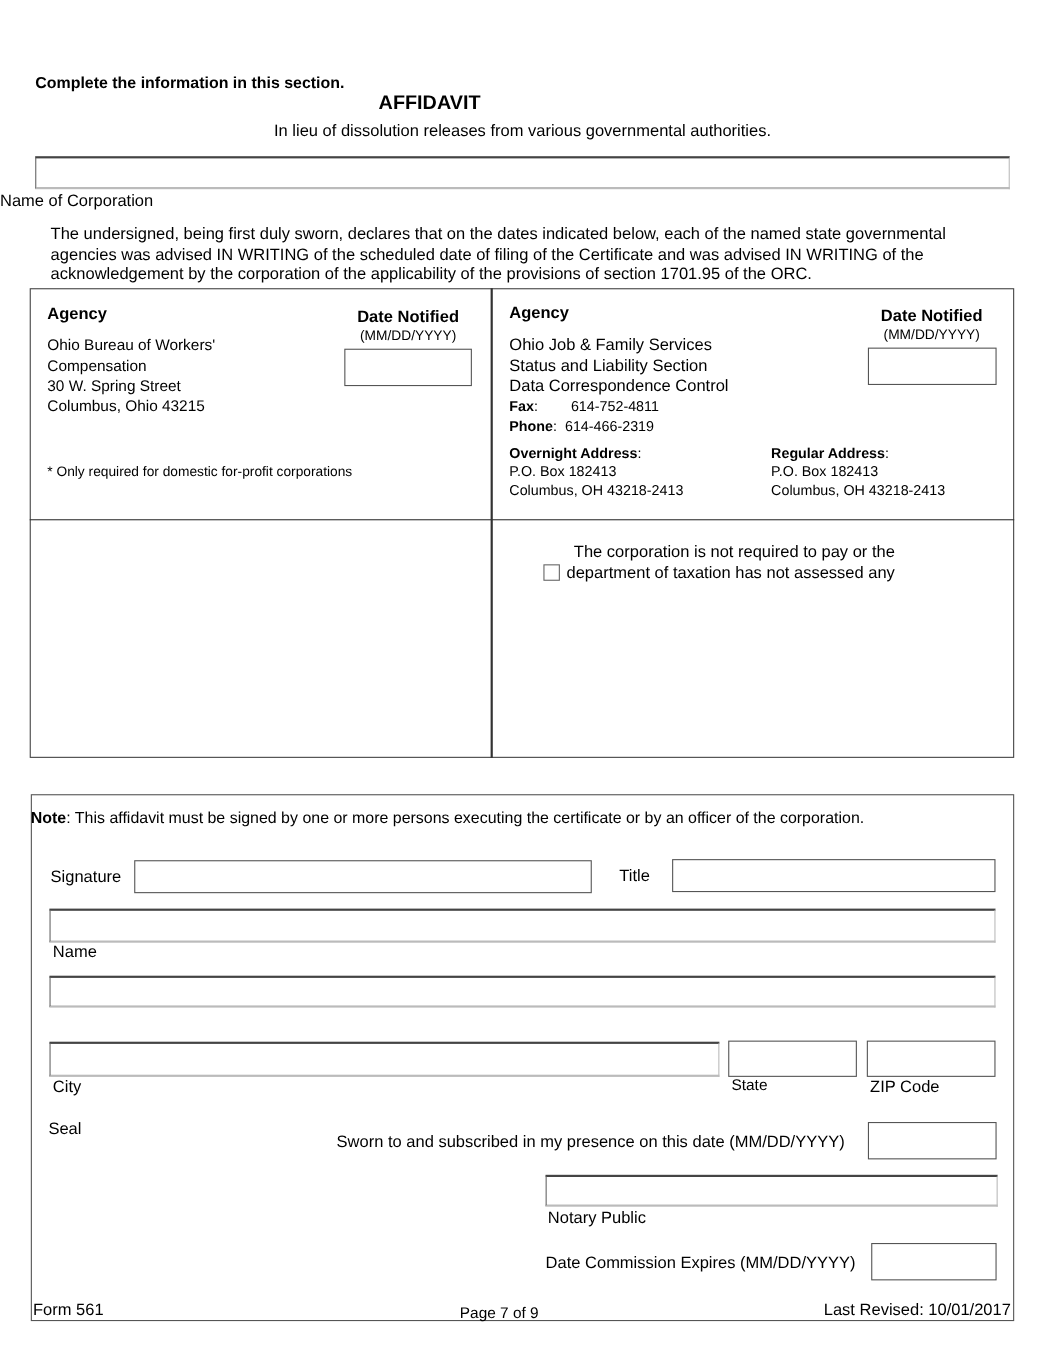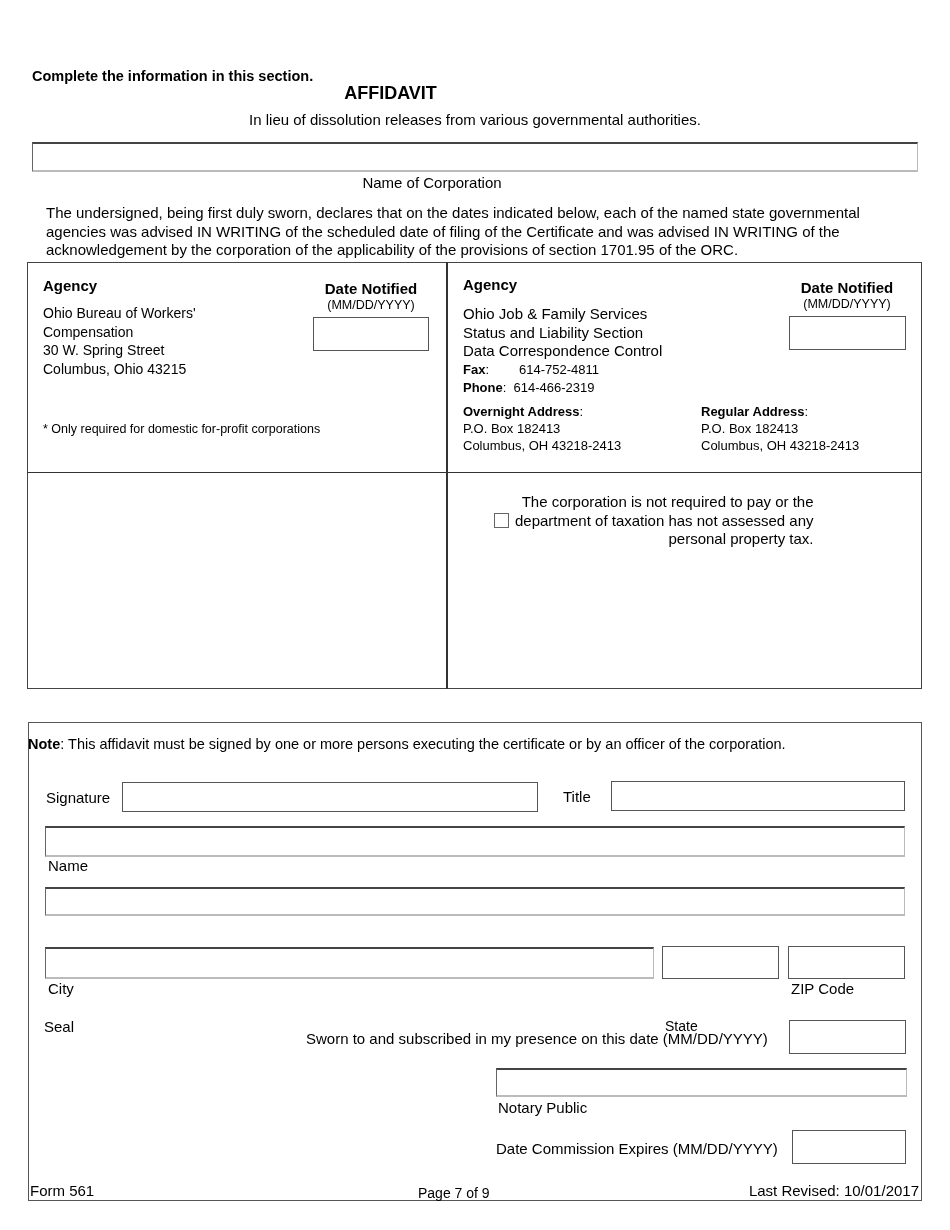--- a/index.html
+++ b/index.html
@@ -13,21 +13,21 @@
   .line { position: absolute; background: #333; }
 </style>
 </head>
 <body>
 
 <div class="abs b" style="left:32px; top:68px; font-size:14.5px;">Complete the information in this section.</div>
 <div class="abs b" style="left:0; width:781px; top:83px; text-align:center; font-size:18px;">AFFIDAVIT</div>
 <div class="abs" style="left:0; width:950px; top:111px; text-align:center; font-size:15px;">In lieu of dissolution releases from various governmental authorities.</div>
 
 <div class="field shade" style="left:32px; top:142px; width:886px; height:30px;"></div>
-<div class="abs" style="left:0; width:864px; top:174px; text-align:center; font-size:15px;">Name of Corporation</div>
+<div class="abs" style="left:0; width:864px; top:174px; font-size:15px;">Name of Corporation</div>
 
 <div class="abs" style="left:46px; top:204px; width:860px; font-size:15px; line-height:18.5px;">The undersigned, being first duly sworn, declares that on the dates indicated below, each of the named state governmental agencies was advised IN WRITING of the scheduled date of filing of the Certificate and was advised IN WRITING of the acknowledgement by the corporation of the applicability of the provisions of section 1701.95 of the ORC.</div>
 
 <div class="abs" style="left:27px; top:262px; width:895px; height:427px; border:1px solid #444; box-sizing:border-box;"></div>
 <div class="line" style="left:446px; top:262px; width:2px; height:427px;"></div>
 <div class="line" style="left:27px; top:472px; width:895px; height:1px;"></div>
 
 <div class="abs b" style="left:43px; top:277px; font-size:15px;">Agency</div>
 <div class="abs b" style="left:313px; width:116px; top:280px; font-size:15px; text-align:center;">Date Notified</div>
 <div class="abs" style="left:313px; width:116px; top:298px; font-size:12.5px; text-align:center;">(MM/DD/YYYY)</div>
@@ -64,21 +64,20 @@
 <div class="abs" style="left:701px; top:403px; font-size:13px; line-height:17px; white-space:nowrap;">
   <div><span class="b">Regular Address</span>:</div>
   <div>P.O. Box 182413</div>
   <div>Columbus, OH 43218-2413</div>
 </div>
 
 <div class="abs" style="left:494px; top:513px; width:13px; height:13px; border:1px solid #666; background:#fff;"></div>
 <div class="abs" style="left:515px; top:493px; font-size:15px; line-height:18.7px; white-space:nowrap;text-align:right;">
   <div>The corporation is not required to pay or the</div>
   <div>department of taxation has not assessed any</div>
-  <div>personal property tax.</div>
 </div>
 
 <div class="abs" style="left:28px; top:722px; width:894px; height:479px; border:1px solid #555; box-sizing:border-box;"></div>
 <div class="abs" style="left:28px; top:736px; font-size:14.5px; white-space:nowrap;">
   <span class="b">Note</span><span>: This affidavit  must be signed by one or more persons executing the certificate or by an officer of the corporation.</span>
 </div>
 
 <div class="lbl" style="left:46px; top:789px;">Signature</div>
 <div class="field" style="left:122px; top:782px; width:416px; height:30px;"></div>
 <div class="lbl" style="left:563px; top:788px;">Title</div>
@@ -86,21 +85,21 @@
 
 <div class="field shade" style="left:45px; top:826px; width:860px; height:31px;"></div>
 <div class="lbl" style="left:48px; top:857px;">Name</div>
 
 <div class="field shade" style="left:45px; top:887px; width:860px; height:29px;"></div>
 <div class="lbl" style="left:48px; top:909px;margin-top:43px;">Mailing Address</div>
 
 <div class="field shade" style="left:45px; top:947px; width:609px; height:32px;"></div>
 <div class="lbl" style="left:48px; top:980px;">City</div>
 <div class="field" style="left:662px; top:946px; width:117px; height:33px;"></div>
-<div class="lbl" style="left:665px; top:1018px; font-size:14px;">State</div>
+<div class="lbl" style="left:665px; top:978px; font-size:14px;">State</div>
 <div class="field" style="left:788px; top:946px; width:117px; height:33px;"></div>
 <div class="lbl" style="left:791px; top:980px;">ZIP Code</div>
 
 <div class="lbl" style="left:44px; top:1018px;">Seal</div>
 <div class="lbl" style="left:306px; top:1030px;">Sworn to and subscribed in my presence on this date (MM/DD/YYYY)</div>
 <div class="field" style="left:789px; top:1020px; width:117px; height:34px;"></div>
 
 <div class="field shade" style="left:496px; top:1068px; width:411px; height:29px;"></div>
 <div class="lbl" style="left:498px; top:1099px;">Notary Public</div>
 

